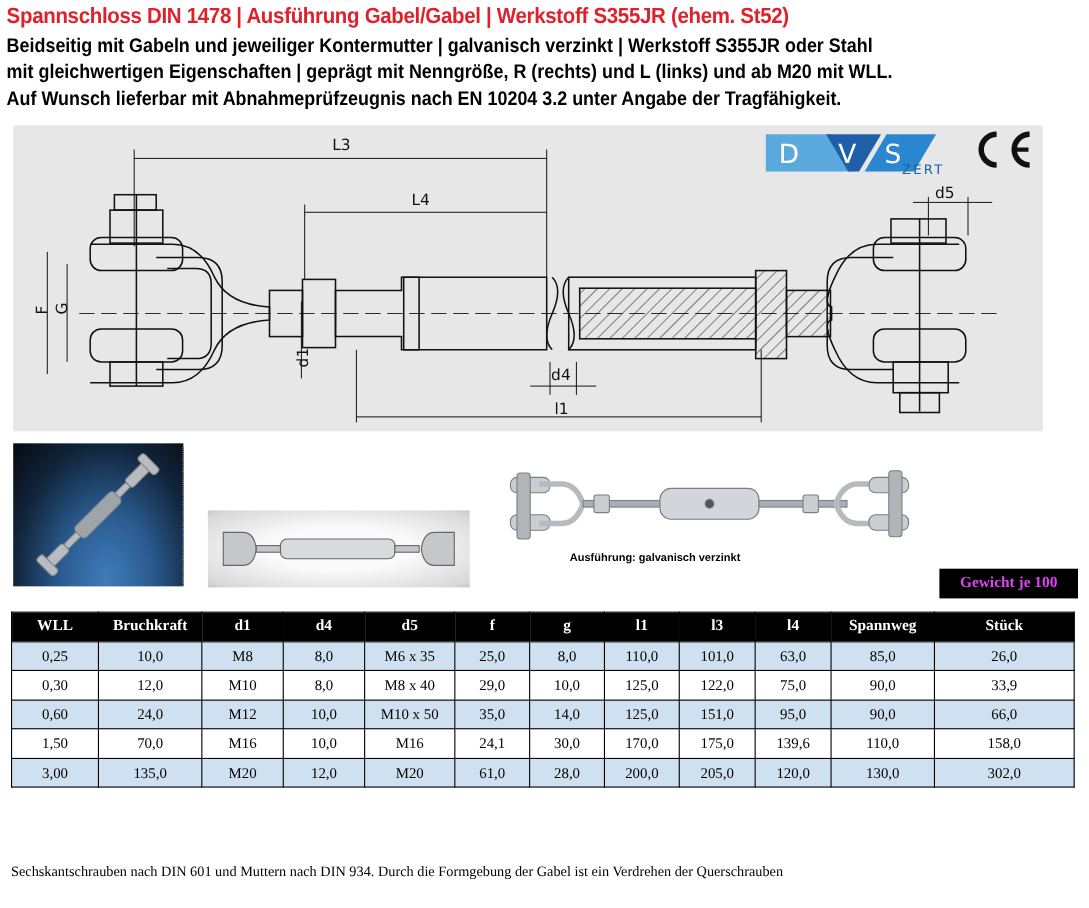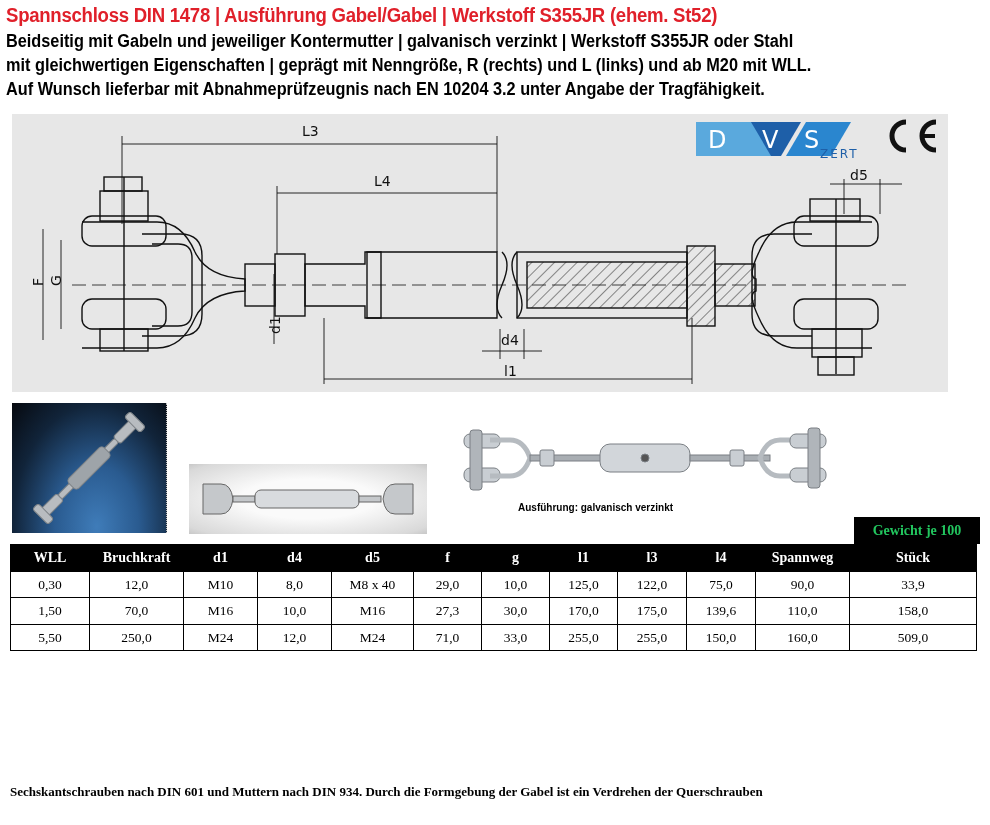--- a/index.html
+++ b/index.html
@@ -14,30 +14,30 @@
   .drawing svg { position:absolute; left:0; top:0; }
 
   .dvs { position:absolute; left:696px; top:118px; width:170px; height:42px; }
   .ce { position:absolute; left:880px; top:114px; width:62px; height:44px; }
 
   .photo1 { position:absolute; left:12px; top:403px; width:154px; height:130px; background:radial-gradient(ellipse at 55% 95%, #3f7cb9 0%, #2a5b90 35%, #11243a 70%, #06090f 100%); border-right:1px dotted #bbb; }
   .photo2 { position:absolute; left:189px; top:464px; width:238px; height:70px; background:radial-gradient(ellipse at center, #fafafa 40%, #d9d9d9 90%, #c8c8c8 100%); }
   .photo3 { position:absolute; left:450px; top:420px; width:390px; height:80px; }
   .caption { position:absolute; left:518px; top:502px; font-size:10px; font-weight:bold; color:#000; white-space:nowrap; }
 
-  table.spec { position:absolute; left:10px; top:544px; border-collapse:collapse; font-family:"Liberation Serif", serif; font-size:13.5px; }
+  table.spec { position:absolute; left:10px; top:556px; border-collapse:collapse; font-family:"Liberation Serif", serif; font-size:13.5px; }
   table.spec td, table.spec th { border:1px solid #000; text-align:center; padding:0; height:25.5px; line-height:25px; }
   table.spec th { background:#000; color:#fff; font-weight:bold; font-size:14px; border-color:#000; border-left:1px solid #fff; }
   table.spec th:first-child { border-left:1px solid #000; }
   table.spec tr.unit td { background:#fff; height:26px; }
   table.spec tr.row td { background:#fff; }
   table.spec tr.row.alt td { background:#cfe0f1; }
-  .gewicht-top { position:absolute; left:854px; top:517px; width:126px; height:27px; background:#000; color:#22c55e; font-family:"Liberation Serif", serif; font-weight:bold; font-size:14px; text-align:center; line-height:27px; }
-
-  .footnote { position:absolute; left:10px; top:783px; font-family:"Liberation Serif", serif; font-weight:bold; font-size:13px; color:#000; line-height:18px; }
+  .gewicht-top { position:absolute; left:854px; top:517px; width:126px; height:27px; background:#000; color:#d946ef; font-family:"Liberation Serif", serif; font-weight:bold; font-size:14px; text-align:center; line-height:27px; }
+
+  .footnote { position:absolute; left:10px; top:783px; font-family:"Liberation Serif", serif; font-weight:normal; font-size:13px; color:#000; line-height:18px; }
 </style>
 </head>
 <body>
 
 <div class="title">Spannschloss DIN 1478 | Ausführung Gabel/Gabel | Werkstoff S355JR (ehem. St52)</div>
 <div class="desc l1">Beidseitig mit Gabeln und jeweiliger Kontermutter | galvanisch verzinkt | Werkstoff S355JR oder Stahl</div>
 <div class="desc l2">mit gleichwertigen Eigenschaften | geprägt mit Nenngröße, R (rechts) und L (links) und ab M20 mit WLL.</div>
 <div class="desc l3">Auf Wunsch lieferbar mit Abnahmeprüfzeugnis nach EN 10204 3.2 unter Angabe der Tragfähigkeit.</div>
 
 <div class="drawing">
@@ -205,60 +205,88 @@
     <th>d4</th>
     <th>d5</th>
     <th>f</th>
     <th>g</th>
     <th>l1</th>
     <th>l3</th>
     <th>l4</th>
     <th>Spannweg</th>
     <th>Stück</th>
   </tr>
+  <tr class="row alt">
+    <td>0,25</td>
+        <td>10,0</td>
+        <td>M8</td>
+        <td>8,0</td>
+        <td>M6 x 35</td>
+        <td>25,0</td>
+        <td>8,0</td>
+        <td>110,0</td>
+        <td>101,0</td>
+        <td>63,0</td>
+        <td>85,0</td>
+        <td>26,0</td>
+  </tr>
   <tr class="row">
     <td>0,30</td>
         <td>12,0</td>
         <td>M10</td>
         <td>8,0</td>
         <td>M8 x 40</td>
         <td>29,0</td>
         <td>10,0</td>
         <td>125,0</td>
         <td>122,0</td>
         <td>75,0</td>
         <td>90,0</td>
         <td>33,9</td>
   </tr>
+  <tr class="row alt">
+    <td>0,60</td>
+        <td>24,0</td>
+        <td>M12</td>
+        <td>10,0</td>
+        <td>M10 x 50</td>
+        <td>35,0</td>
+        <td>14,0</td>
+        <td>125,0</td>
+        <td>151,0</td>
+        <td>95,0</td>
+        <td>90,0</td>
+        <td>66,0</td>
+  </tr>
   <tr class="row">
     <td>1,50</td>
         <td>70,0</td>
         <td>M16</td>
         <td>10,0</td>
         <td>M16</td>
-        <td>27,3</td>
+        <td>24,1</td>
         <td>30,0</td>
         <td>170,0</td>
         <td>175,0</td>
         <td>139,6</td>
         <td>110,0</td>
         <td>158,0</td>
   </tr>
-  <tr class="row">
-    <td>5,50</td>
-        <td>250,0</td>
-        <td>M24</td>
+  <tr class="row alt">
+    <td>3,00</td>
+        <td>135,0</td>
+        <td>M20</td>
         <td>12,0</td>
-        <td>M24</td>
-        <td>71,0</td>
-        <td>33,0</td>
-        <td>255,0</td>
-        <td>255,0</td>
-        <td>150,0</td>
-        <td>160,0</td>
-        <td>509,0</td>
+        <td>M20</td>
+        <td>61,0</td>
+        <td>28,0</td>
+        <td>200,0</td>
+        <td>205,0</td>
+        <td>120,0</td>
+        <td>130,0</td>
+        <td>302,0</td>
   </tr>
 </tbody>
   </table>
 
 <div class="footnote">
   <div>Sechskantschrauben nach DIN 601 und Muttern nach DIN 934. Durch die Formgebung der Gabel ist ein Verdrehen der Querschrauben</div>
 </div>
 
 </body></html>

